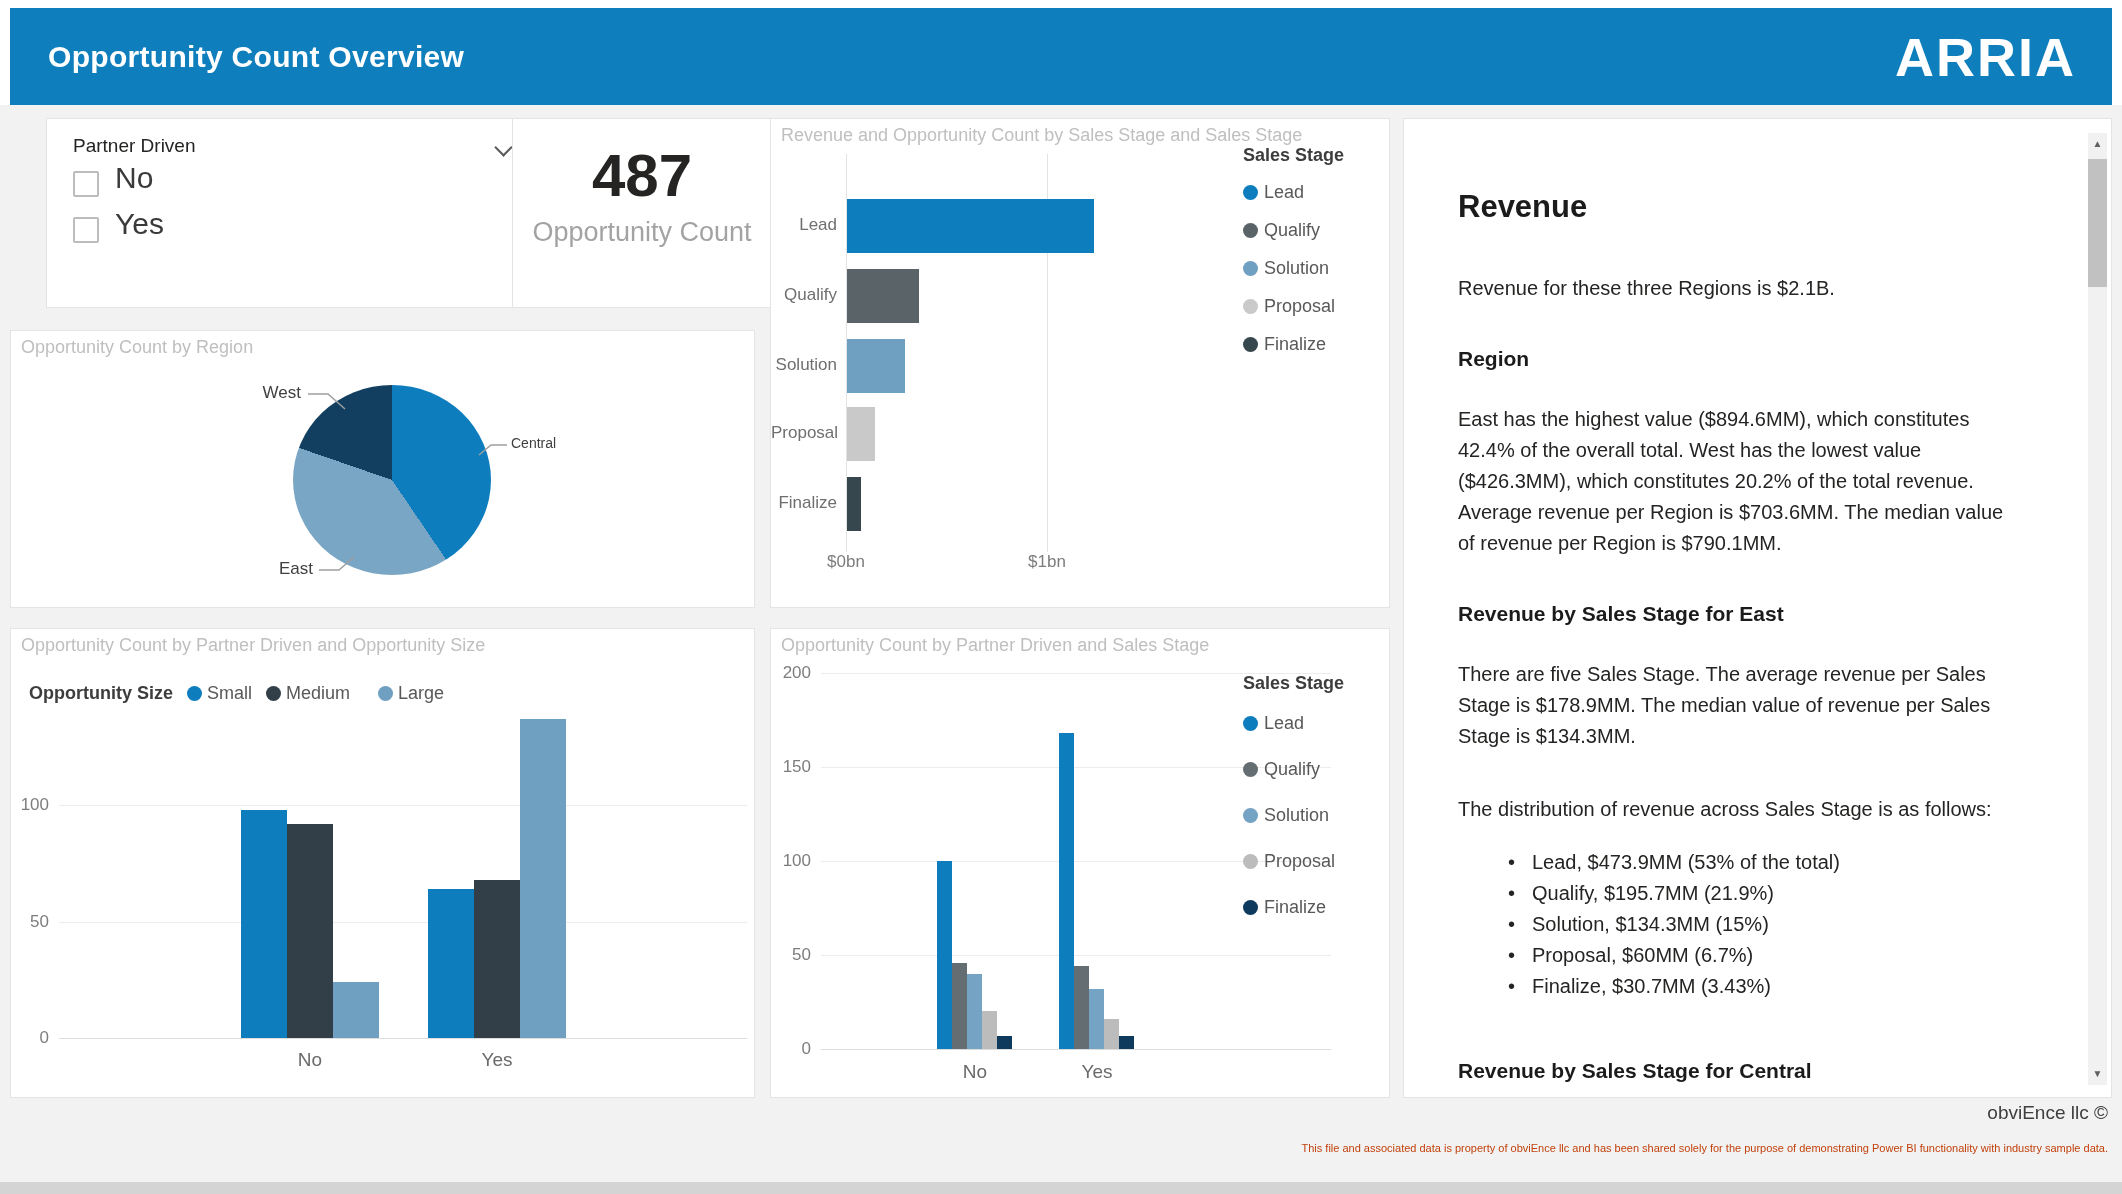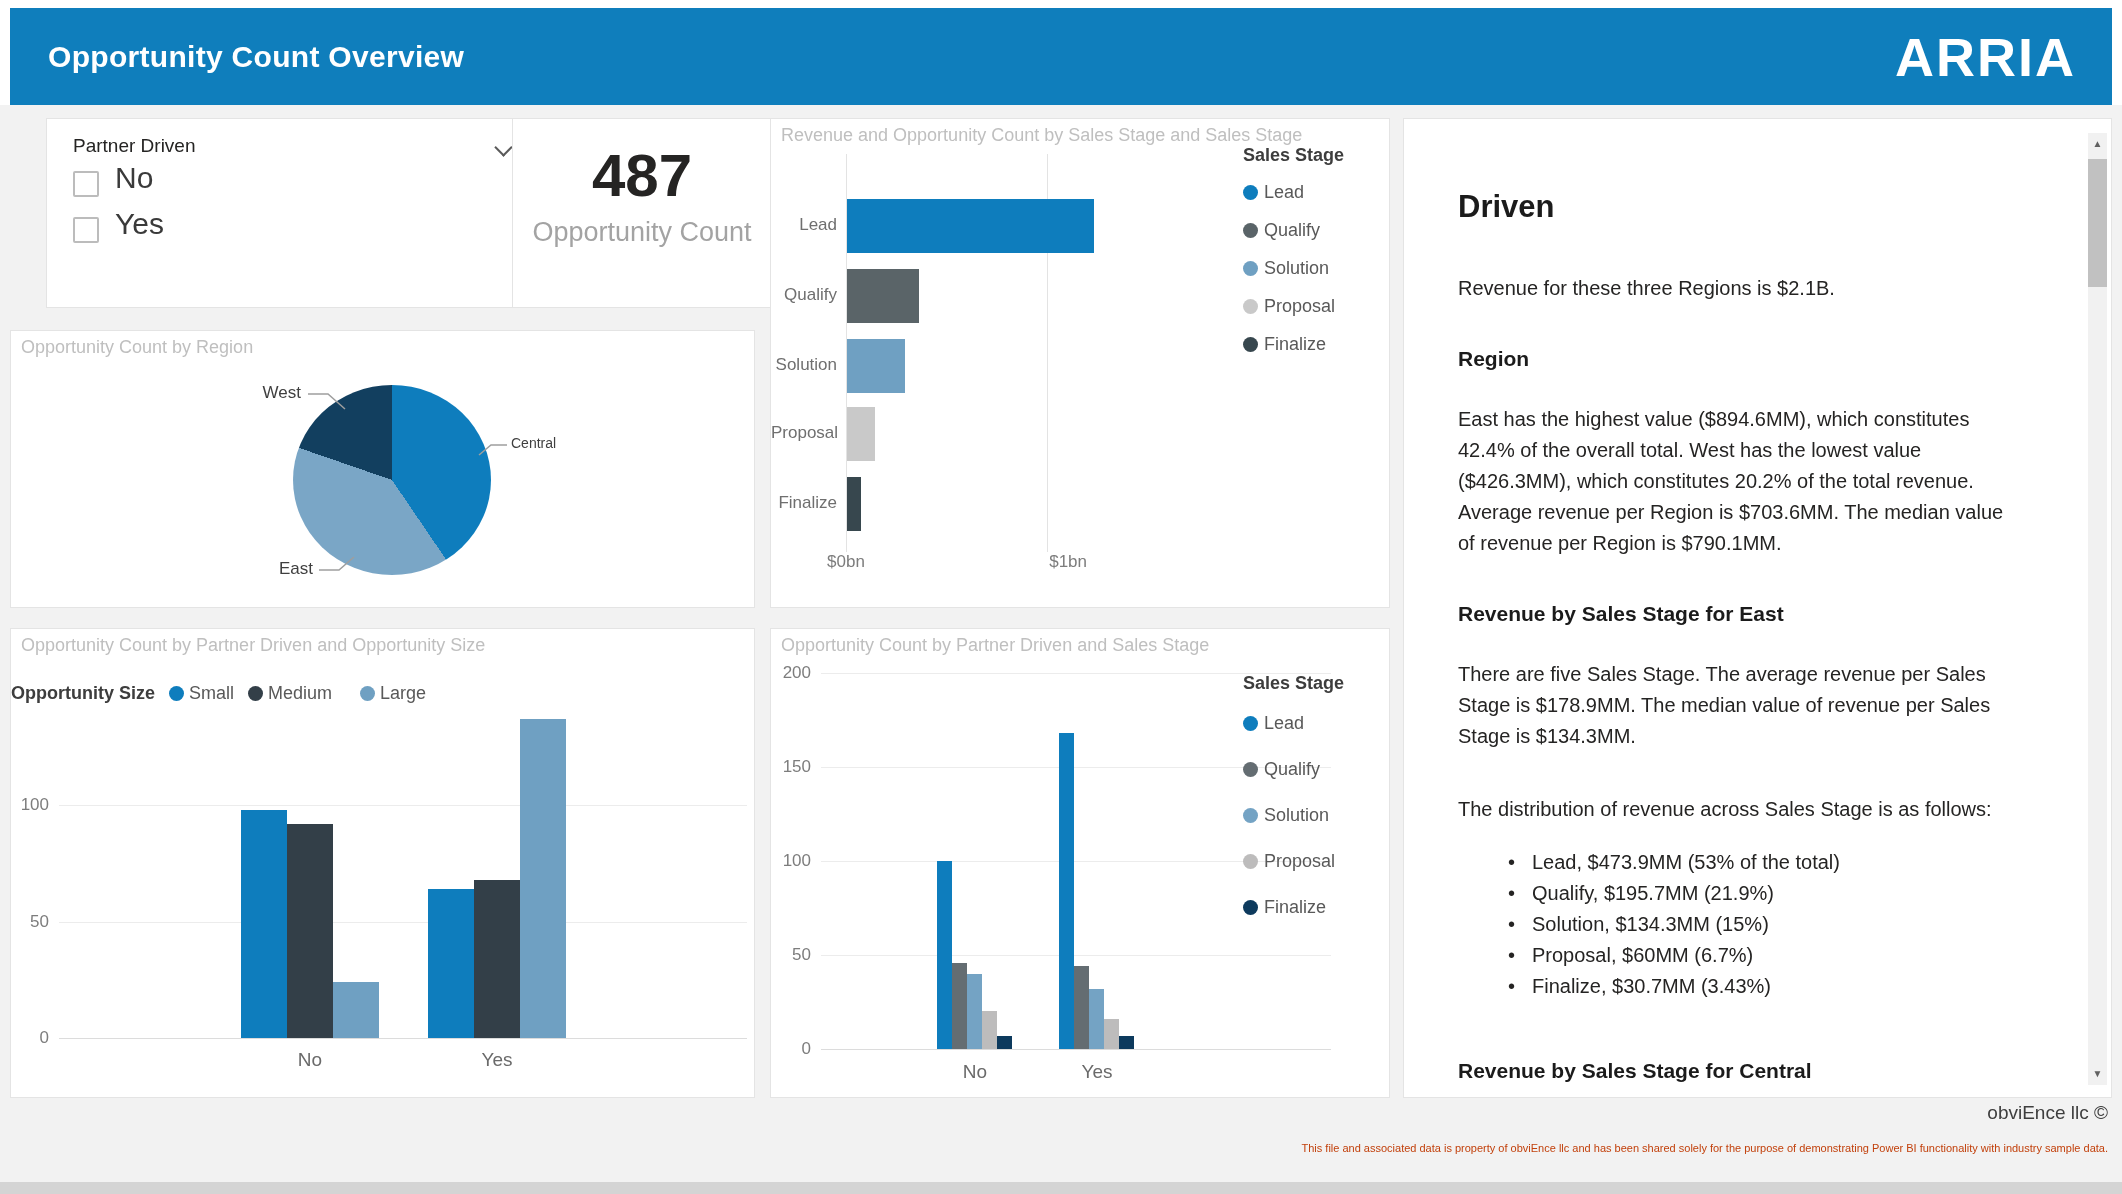--- a/index.html
+++ b/index.html
@@ -65,21 +65,21 @@
       <div style="position: absolute; left: 76px; top: 80px; width: 247px; height: 54px; background: rgb(14, 125, 189);"></div>
       <div style="position: absolute; left: 0px; top: 166px; width: 66px; text-align: right; font-size: 17px; color: rgb(111, 111, 111);">Qualify</div>
       <div style="position: absolute; left: 76px; top: 150px; width: 72px; height: 54px; background: rgb(90, 100, 104);"></div>
       <div style="position: absolute; left: 0px; top: 236px; width: 66px; text-align: right; font-size: 17px; color: rgb(111, 111, 111);">Solution</div>
       <div style="position: absolute; left: 76px; top: 220px; width: 58px; height: 54px; background: rgb(111, 160, 194);"></div>
       <div style="position: absolute; left: 0px; top: 304px; width: 66px; text-align: right; font-size: 17px; color: rgb(111, 111, 111);">Proposal</div>
       <div style="position: absolute; left: 76px; top: 288px; width: 28px; height: 54px; background: rgb(201, 201, 201);"></div>
       <div style="position: absolute; left: 0px; top: 374px; width: 66px; text-align: right; font-size: 17px; color: rgb(111, 111, 111);">Finalize</div>
       <div style="position: absolute; left: 76px; top: 358px; width: 14px; height: 54px; background: rgb(55, 71, 78);"></div>
       <div style="position: absolute; left: 35px; top: 433px; width: 80px; text-align: center; font-size: 17px; color: rgb(125, 125, 125);">$0bn</div>
-      <div style="position: absolute; left: 236px; top: 433px; width: 80px; text-align: right; font-size: 17px; color: rgb(125, 125, 125);">$1bn</div>
+      <div style="position: absolute; left: 236px; top: 433px; width: 80px; text-align: center; font-size: 17px; color: rgb(125, 125, 125);">$1bn</div>
       <div style="position: absolute; left: 472px; top: 26px; font-size: 18px; font-weight: 700; color: rgb(61, 61, 61);">Sales Stage</div>
       <div style="position: absolute; left: 472px; top: 63px; display: flex; align-items: center;">
         <div style="position: static; width: 15px; height: 15px; border-radius: 50%; background: rgb(14, 125, 189); margin-right: 6px; flex: 0 0 auto;"></div>
         <div style="position: static; font-size: 18px; color: rgb(89, 89, 89);">Lead</div>
       </div>
       <div style="position: absolute; left: 472px; top: 101px; display: flex; align-items: center;">
         <div style="position: static; width: 15px; height: 15px; border-radius: 50%; background: rgb(90, 100, 104); margin-right: 6px; flex: 0 0 auto;"></div>
         <div style="position: static; font-size: 18px; color: rgb(89, 89, 89);">Qualify</div>
       </div>
       <div style="position: absolute; left: 472px; top: 139px; display: flex; align-items: center;">
@@ -118,21 +118,21 @@
       <div style="position: absolute; left: 48px; top: 176px; width: 688px; height: 1px; background: rgb(236, 236, 236);"></div>
       <div style="position: absolute; left: 0px; top: 166px; width: 38px; text-align: right; font-size: 17px; color: rgb(125, 125, 125);">100</div>
       <div style="position: absolute; left: 230px; top: 181px; width: 46px; height: 228px; background: rgb(14, 125, 189);"></div>
       <div style="position: absolute; left: 417px; top: 260px; width: 46px; height: 149px; background: rgb(14, 125, 189);"></div>
       <div style="position: absolute; left: 276px; top: 195px; width: 46px; height: 214px; background: rgb(51, 63, 72);"></div>
       <div style="position: absolute; left: 463px; top: 251px; width: 46px; height: 158px; background: rgb(51, 63, 72);"></div>
       <div style="position: absolute; left: 322px; top: 353px; width: 46px; height: 56px; background: rgb(111, 160, 194);"></div>
       <div style="position: absolute; left: 509px; top: 90px; width: 46px; height: 319px; background: rgb(111, 160, 194);"></div>
       <div style="position: absolute; left: 259px; top: 420px; width: 80px; text-align: center; font-size: 19px; color: rgb(106, 106, 106);">No</div>
       <div style="position: absolute; left: 446px; top: 420px; width: 80px; text-align: center; font-size: 19px; color: rgb(106, 106, 106);">Yes</div>
-      <div style="position: absolute; left: 0; top: 54px; display: flex; align-items: flex-start;">
+      <div style="position: absolute; left: 18px; top: 54px; display: flex; align-items: flex-start;">
         <div style="position: static; font-size: 18px; font-weight: 700; color: rgb(61, 61, 61); margin-right: 14px;">Opportunity Size</div>
         <div style="position: static; display: flex; align-items: center; margin-right: 14px;">
           <div style="position: static; width: 15px; height: 15px; border-radius: 50%; background: rgb(14, 125, 189); margin-right: 5px; flex: 0 0 auto;"></div>
           <div style="position: static; font-size: 18px; color: rgb(89, 89, 89);">Small</div>
         </div>
         <div style="position: static; display: flex; align-items: center; margin-right: 28px;">
           <div style="position: static; width: 15px; height: 15px; border-radius: 50%; background: rgb(51, 63, 72); margin-right: 5px; flex: 0 0 auto;"></div>
           <div style="position: static; font-size: 18px; color: rgb(89, 89, 89);">Medium</div>
         </div>
         <div style="position: static; display: flex; align-items: center; margin-right: 14px;">
@@ -184,21 +184,21 @@
         <div style="position: static; font-size: 18px; color: rgb(89, 89, 89);">Proposal</div>
       </div>
       <div style="position: absolute; left: 472px; top: 268px; display: flex; align-items: center;">
         <div style="position: static; width: 15px; height: 15px; border-radius: 50%; background: rgb(13, 58, 93); margin-right: 6px; flex: 0 0 auto;"></div>
         <div style="position: static; font-size: 18px; color: rgb(89, 89, 89);">Finalize</div>
       </div>
     </div>
 
   <div class="panel" id="panel-text" style="left:1403px;top:118px;width:709px;height:980px;">
     <div class="narr" id="narrative">
-        <h1>Driven</h1>
+        <h1>Revenue</h1>
         <p>Revenue for these three Regions is $2.1B.</p>
         <h2>Region</h2>
         <p>East has the highest value ($894.6MM), which constitutes 42.4% of the overall total. West has the lowest value ($426.3MM), which constitutes 20.2% of the total revenue. Average revenue per Region is $703.6MM. The median value of revenue per Region is $790.1MM.</p>
         <h2>Revenue by Sales Stage for East</h2>
         <p>There are five Sales Stage. The average revenue per Sales Stage is $178.9MM. The median value of revenue per Sales Stage is $134.3MM.</p>
         <p class="tight">The distribution of revenue across Sales Stage is as follows:</p>
         <ul>
           <li>Lead, $473.9MM (53% of the total)</li>
           <li>Qualify, $195.7MM (21.9%)</li>
           <li>Solution, $134.3MM (15%)</li>

